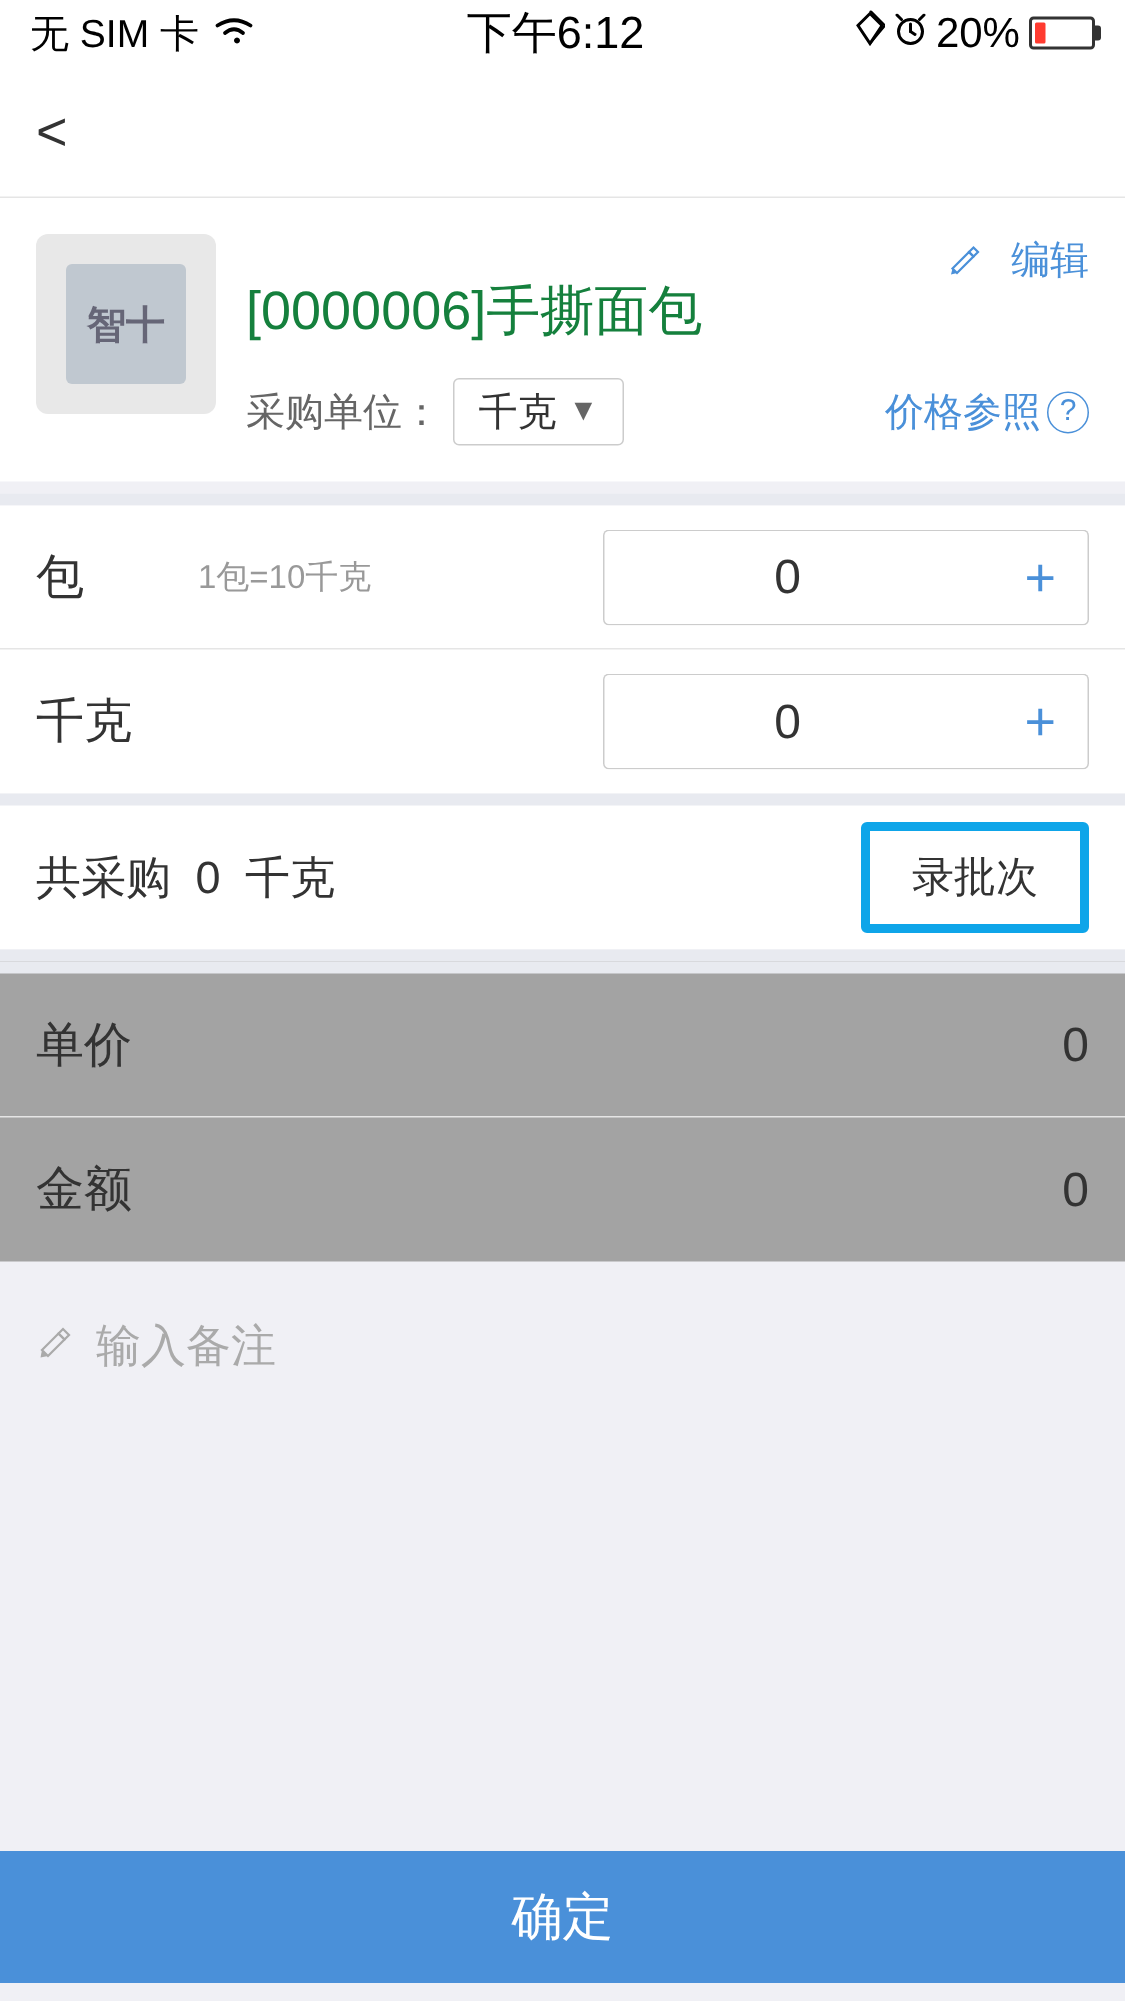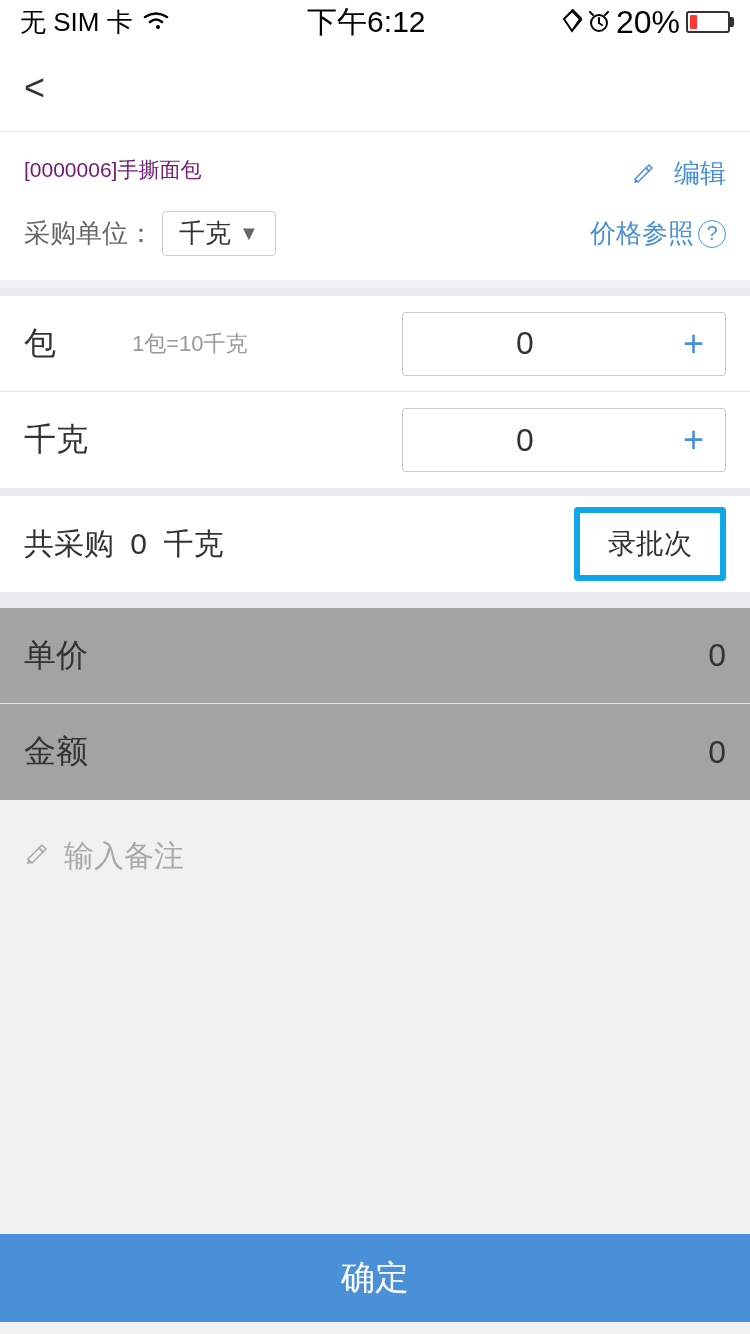--- a/index.html
+++ b/index.html
@@ -19,21 +19,21 @@
       background: #fff;
       display: flex;
       align-items: center;
       justify-content: space-between;
       padding: 0 20px;
       font-size: 26px;
       color: #000;
     }
     .status-left { display: flex; align-items: center; gap: 8px; }
     .status-center { font-size: 30px; font-weight: 500; }
-    .status-right { display: flex; align-items: center; gap: 6px; font-size: 32px; }
+    .status-right { display: flex; align-items: center; gap: 6px; font-size: 28px; }
     .battery-icon {
       width: 44px; height: 22px; border: 2px solid #333; border-radius: 3px;
       position: relative; display: inline-flex; align-items: center; padding: 2px;
     }
     .battery-icon::after {
       content: ''; position: absolute; right: -6px; top: 50%; transform: translateY(-50%);
       width: 4px; height: 10px; background: #333; border-radius: 0 2px 2px 0;
     }
     .battery-fill {
       width: 20%; height: 100%; background: #ff3b30; border-radius: 1px;
@@ -92,21 +92,21 @@
       color: #667;
       font-size: 28px;
     }
     .product-info { flex: 1; }
     .product-name-row {
       display: flex;
       justify-content: space-between;
       align-items: flex-start;
       margin-bottom: 20px;
     }
-    .product-name { font-size: 21px; font-weight: 500; color: #701a75; }
+    .product-name { font-size: 36px; font-weight: 500; color: #15803d; margin-top: 27px; }
     .edit-btn {
       color: #4a90d9;
       font-size: 26px;
       display: flex; align-items: center; gap: 20px;
     }
     .product-unit-row {
       display: flex;
       justify-content: space-between;
       align-items: center;
     }
@@ -281,20 +281,25 @@
       <div class="battery-fill"></div>
     </div>
   </div>
 </div>
 
 <div class="nav-bar">
   <div class="nav-back">&lt;</div>
 </div>
 
 <div class="product-card">
+  <div class="product-image">
+    <div class="product-image-inner">
+      <span style="font-size:26px;color:#667;font-weight:bold;">智十</span>
+    </div>
+  </div>
   <div class="product-info">
     <div class="product-name-row">
       <div class="product-name">[0000006]手撕面包</div>
       <div class="edit-btn">
         <svg width="22" height="22" viewBox="0 0 22 22">
           <path d="M3 16 L14 5 L17 8 L6 19 Z" stroke="#4a90d9" stroke-width="1.5" fill="none"></path>
           <path d="M14 5 L17 2 L20 5 L17 8 Z" stroke="#4a90d9" stroke-width="1.5" fill="none"></path>
           <path d="M3 16 L2 20 L6 19 Z" fill="#4a90d9"></path>
         </svg>
         <span style="color:#4a90d9;font-size:26px;">编辑</span>

